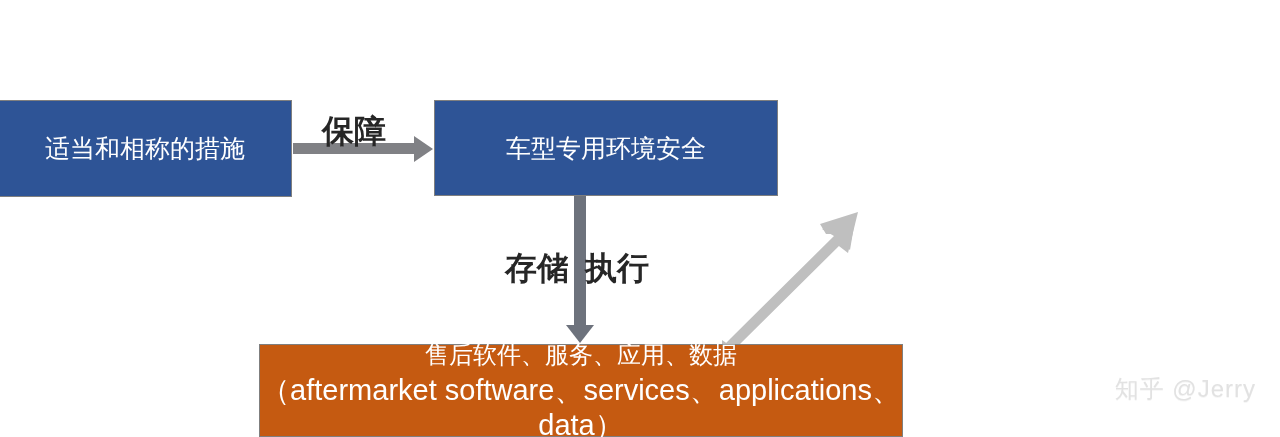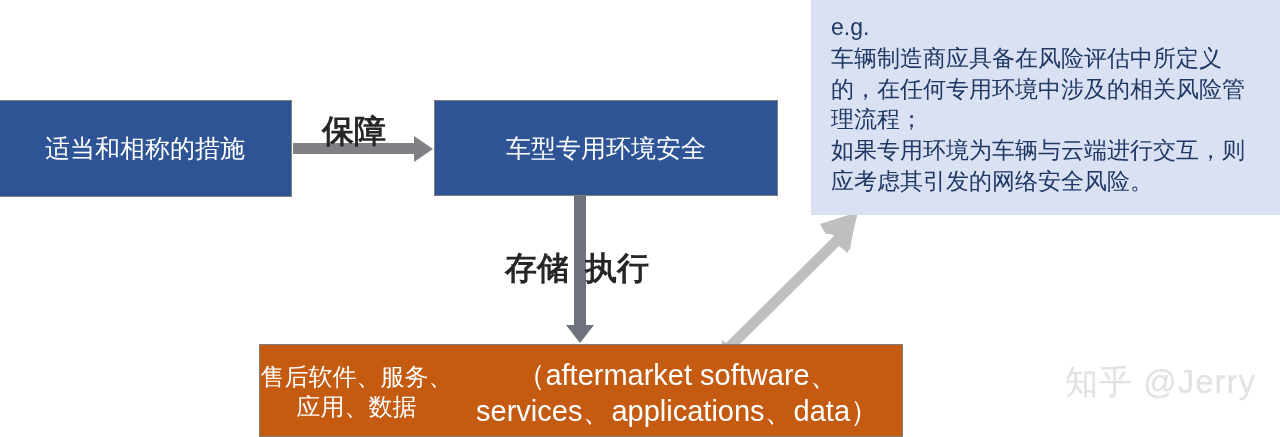--- a/index.html
+++ b/index.html
@@ -50,21 +50,21 @@
     width: 344px;
     height: 96px;
     font-size: 25px;
   }
   #box-aftermarket {
     left: 259px;
     top: 344px;
     width: 644px;
     height: 93px;
     font-size: 24px;
-    flex-direction: row;
+    flex-direction: column;
     justify-content: center;
     padding-top: 2px;
   }
   #box-aftermarket .line2 {
     font-size: 29px;
     margin-top: 4px;
   }
 
   
   #note-box {
@@ -157,21 +157,21 @@
   #label-zhixing {
     left: 585px;
     top: 247px;
   }
 
   
   #watermark {
     position: absolute;
     right: 24px;
     bottom: 32px;
-    font-size: 33px;
+    font-size: 24px;
     color: #e2e2e2;
     letter-spacing: 1px;
     white-space: nowrap;
     text-shadow: 0 1px 0 #f6f6f6;
     user-select: none;
   }
 </style>
 </head>
 <body>
 
@@ -196,19 +196,16 @@
     <polygon points="0,135 9,126 112,24 100,17 134,2 128,38 120,31 17,133 8,135" fill="#BFBFBF"></polygon>
     <polygon points="0,128 0,135 10,135" fill="#BFBFBF"></polygon>
     <polygon points="98,12 136,0 126,41 113,31 122,22 104,22" fill="#BFBFBF"></polygon>
   </svg>
 
   <div class="proc-box orange" id="box-aftermarket">
     <span class="line1">售后软件、服务、应用、数据</span>
     <span class="line2">（aftermarket software、services、applications、data）</span>
   </div>
 
-  <div id="note-box">e.g.
-车辆制造商应具备在风险评估中所定义的，在任何专用环境中涉及的相关风险管理流程；
-如果专用环境为车辆与云端进行交互，则应考虑其引发的网络安全风险。</div>
 
   <div id="watermark">知乎 @Jerry</div>
 
 </div>
 
 </body></html>

